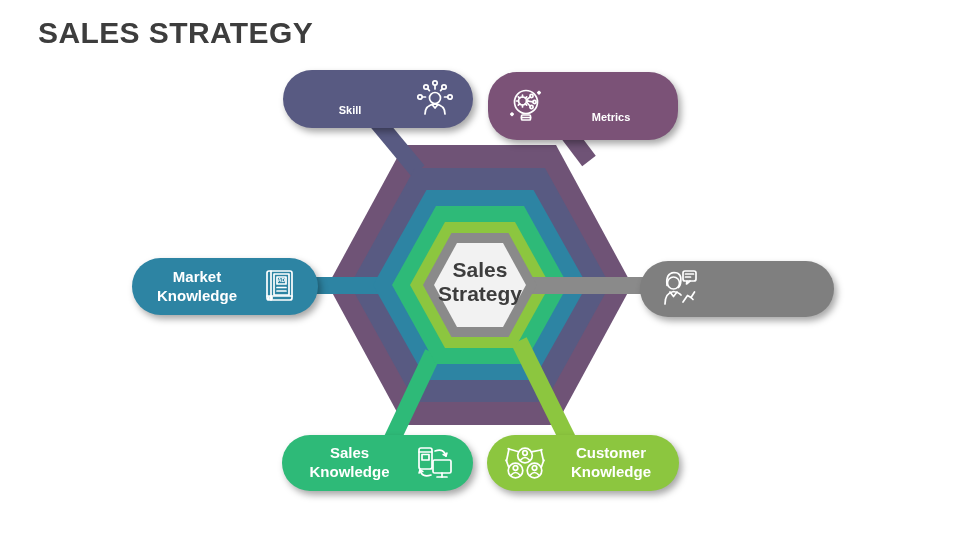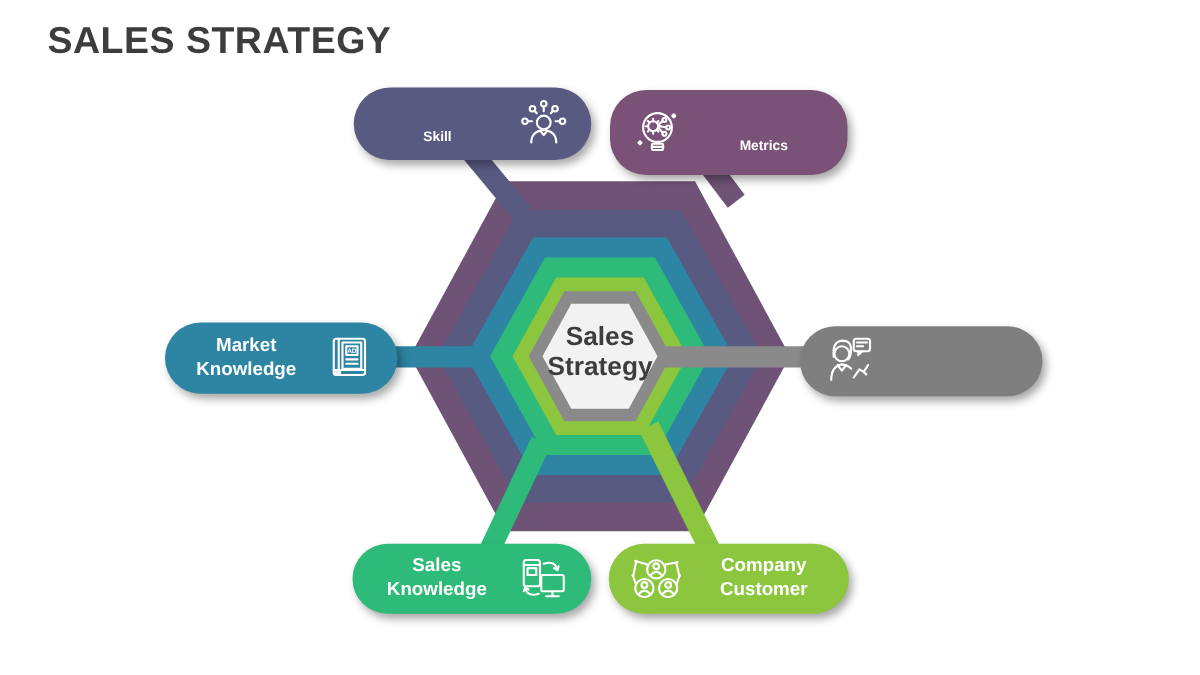--- a/index.html
+++ b/index.html
@@ -202,14 +202,14 @@
       <line x1="6.3" y1="-11.2" x2="16" y2="-13"></line>
         <circle class="dotfill" cx="16.7" cy="-13.3" r="1"></circle>
       <line x1="-16.3" y1="4.2" x2="-18.5" y2="-2"></line>
         <circle class="dotfill" cx="-18.8" cy="-2.8" r="1"></circle>
       <line x1="16.3" y1="4.2" x2="18.5" y2="-2"></line>
         <circle class="dotfill" cx="18.8" cy="-2.8" r="1"></circle>
       <line x1="-16" y1="-14" x2="-18.5" y2="-2"></line>
       <line x1="16" y1="-13" x2="18.5" y2="-2"></line>
     </svg>
   </span>
-  <span class="lbl">Company Customer</span>
+  <span class="lbl">Customer Knowledge</span>
 </div>
 
 </body></html>

